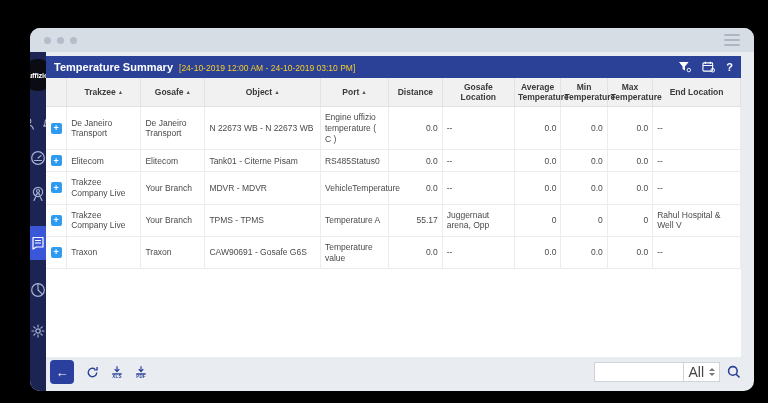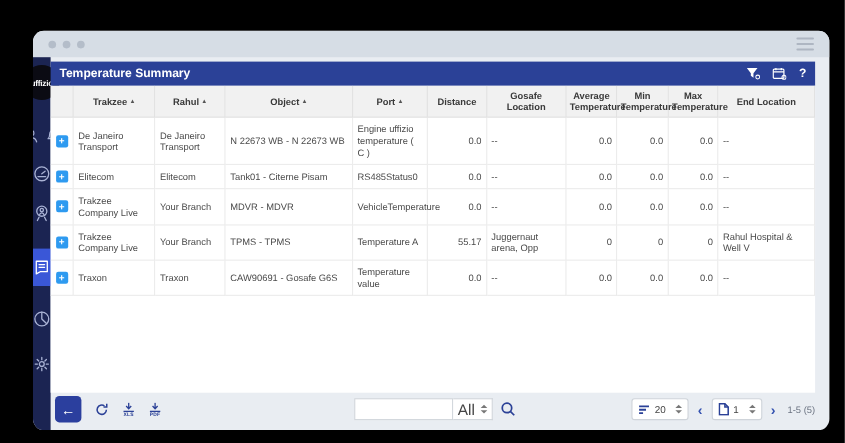--- a/index.html
+++ b/index.html
@@ -152,20 +152,21 @@
             <circle cx="8" cy="8" r="2.2"></circle>
             <path d="M8 2v2M8 12v2M2 8h2M12 8h2M3.8 3.8l1.4 1.4M10.8 10.8l1.4 1.4M12.2 3.8l-1.4 1.4M5.2 10.8l-1.4 1.4"></path>
           </svg>
       </span>
     </aside>
 
     <main class="content">
 
       <div class="panel-header">
         <span class="panel-title">Temperature Summary</span>
+        <span class="panel-dates">[24-10-2019 12:00 AM - 24-10-2019 03:10 PM]</span>
         <span class="panel-icons">
           <span class="hicon">
             <svg width="13" height="12" viewBox="0 0 14 13">
                 <path d="M1 1h10.5L7.5 6v4.4L4.9 8.6V6z" fill="#fff"></path>
                 <circle cx="11.7" cy="9.8" r="1.9" fill="none" stroke="#fff" stroke-width="1"></circle>
               </svg>
           </span>
           <span class="hicon">
             <svg width="13" height="12" viewBox="0 0 14 13">
                 <rect x="1" y="2" width="10.5" height="9" rx="1" fill="none" stroke="#fff" stroke-width="1.2"></rect>
@@ -189,21 +190,21 @@
               <col style="width: 70px;">
               <col style="width: 45px;">
               <col style="width: 45px;">
               <col style="width: 44px;">
               <col style="width: 85px;">
             </colgroup>
             <thead>
               <tr>
                 <th></th>
                 <th><span>Trakzee</span><span class="sort-arrow">▲</span></th>
-                <th><span>Rahul</span><span class="sort-arrow">▲</span></th>
+                <th><span>Gosafe</span><span class="sort-arrow">▲</span></th>
                 <th><span>Object</span><span class="sort-arrow">▲</span></th>
                 <th><span>Port</span><span class="sort-arrow">▲</span></th>
                 <th><span>Distance</span></th>
                 <th><span>Gosafe Location</span></th>
                 <th><span>Average Temperature</span></th>
                 <th><span>Min Temperature</span></th>
                 <th><span>Max Temperature</span></th>
                 <th><span>End Location</span></th>
               </tr>
             </thead>
@@ -312,43 +313,17 @@
               </span>
           </span>
           <span class="mag">
             <svg width="14" height="14" viewBox="0 0 15 15">
                 <circle cx="6.3" cy="6.3" r="4.6" fill="none" stroke="#2b4197" stroke-width="1.7"></circle>
                 <path d="M9.8 9.8l3.6 3.6" stroke="#2b4197" stroke-width="1.7"></path>
               </svg>
           </span>
         </div>
 
-        <div class="tb-right">
-          <span class="pg-box">
-            <svg width="11" height="9" viewBox="0 0 12 10">
-                <path d="M1 1.5h10M1 5h7M1 8.5h4" stroke="#2b4197" stroke-width="1.8"></path>
-              </svg>
-            <span>20</span>
-            <span class="steppers">
-                <i class="up"></i>
-                <i class="dn"></i>
-              </span>
-          </span>
-          <span class="chev">‹</span>
-          <span class="pg-box">
-            <svg width="10" height="12" viewBox="0 0 10 12">
-                <path d="M1 1h5l3 3v7H1z" fill="none" stroke="#2b4197" stroke-width="1.4"></path>
-                <path d="M6 1v3h3" fill="none" stroke="#2b4197" stroke-width="1.4"></path>
-              </svg>
-            <span>1</span>
-            <span class="steppers">
-                <i class="up"></i>
-                <i class="dn"></i>
-              </span>
-          </span>
-          <span class="chev">›</span>
-          <span class="range-lbl">1-5 (5)</span>
-        </div>
       </div>
 
     </main>
   </div>
 </div>
 
 </body></html>

